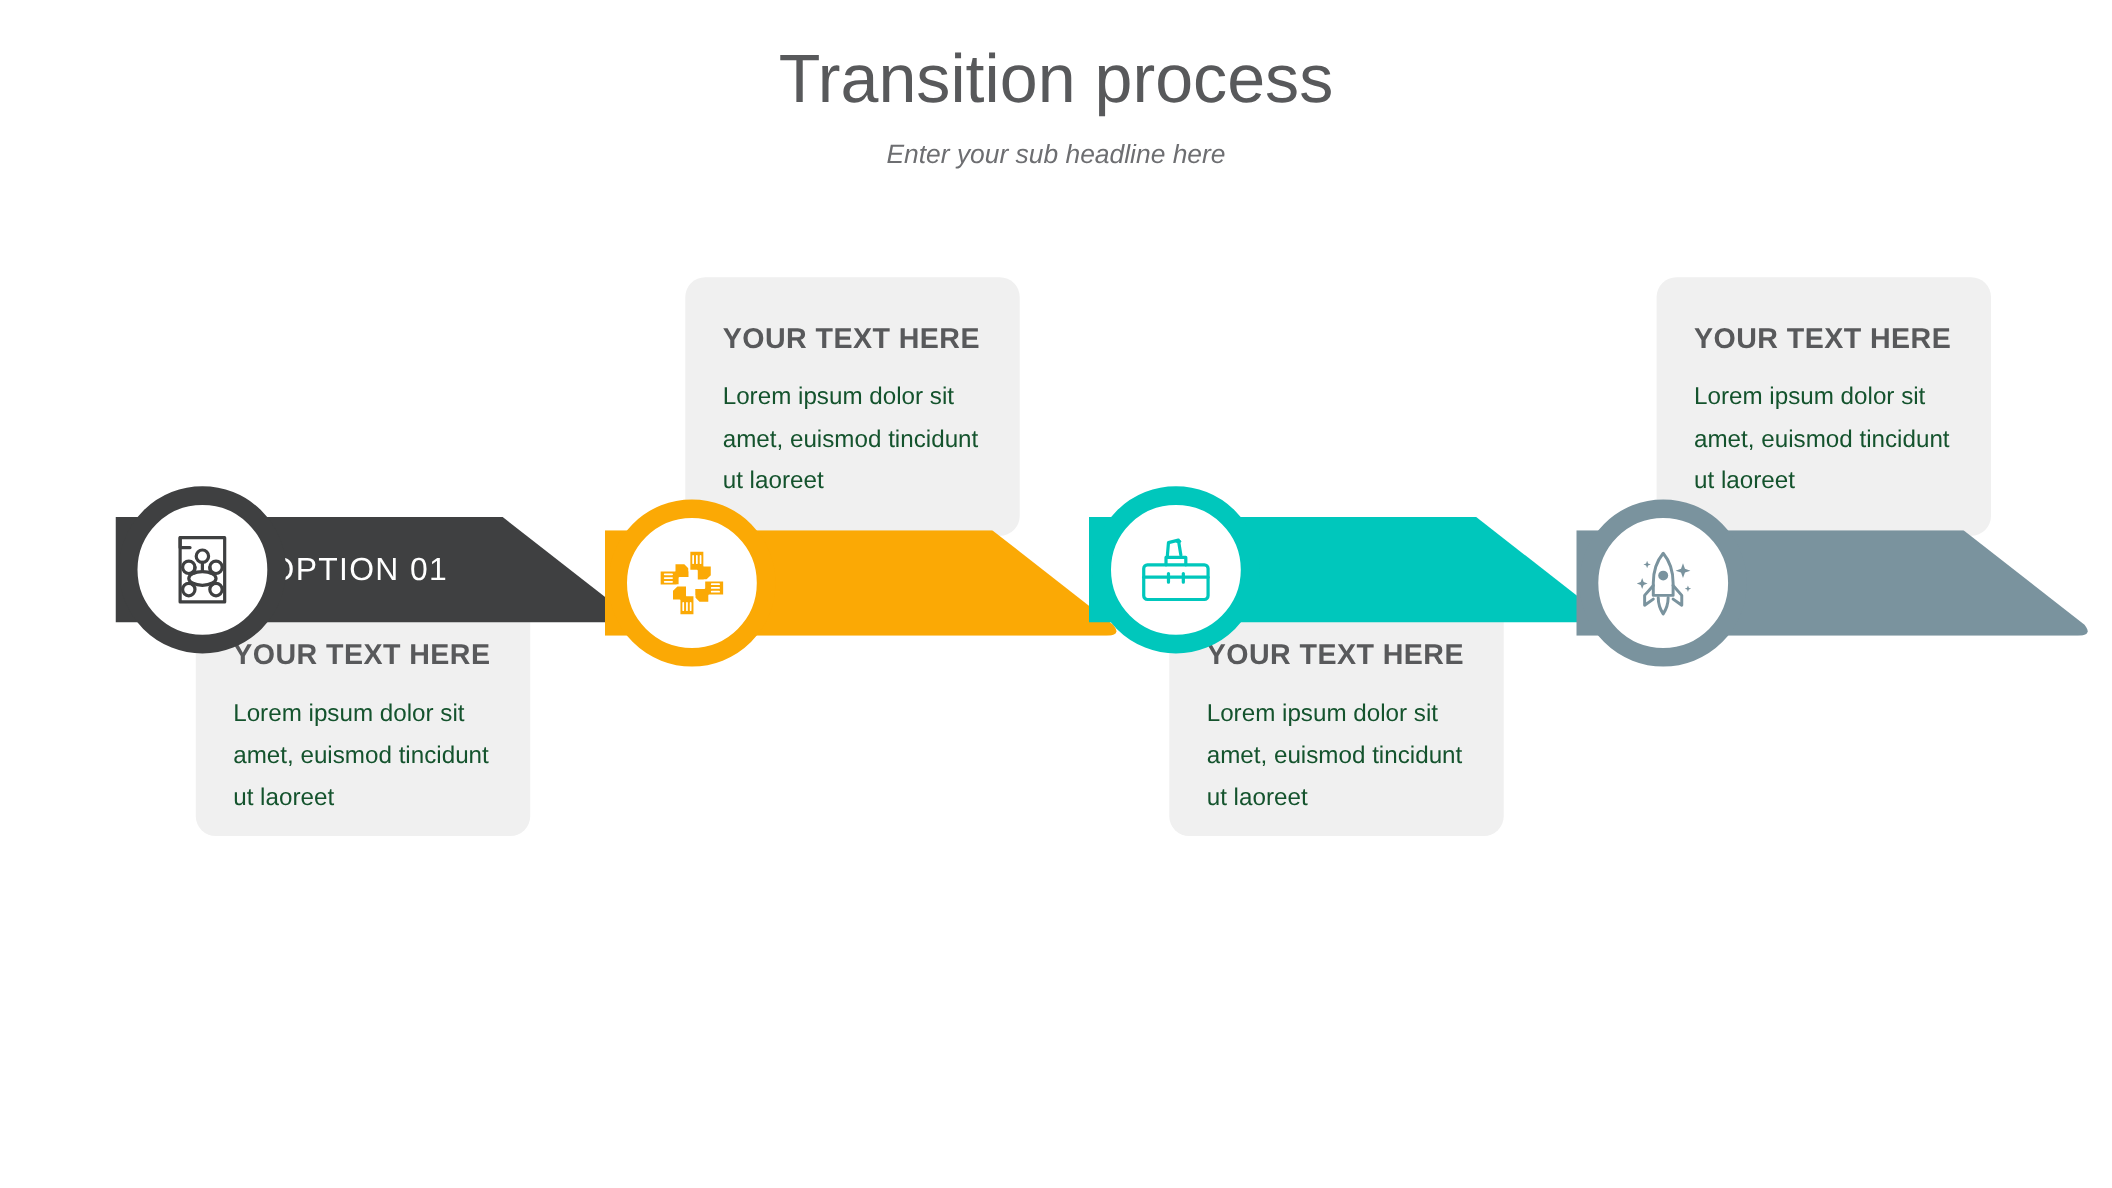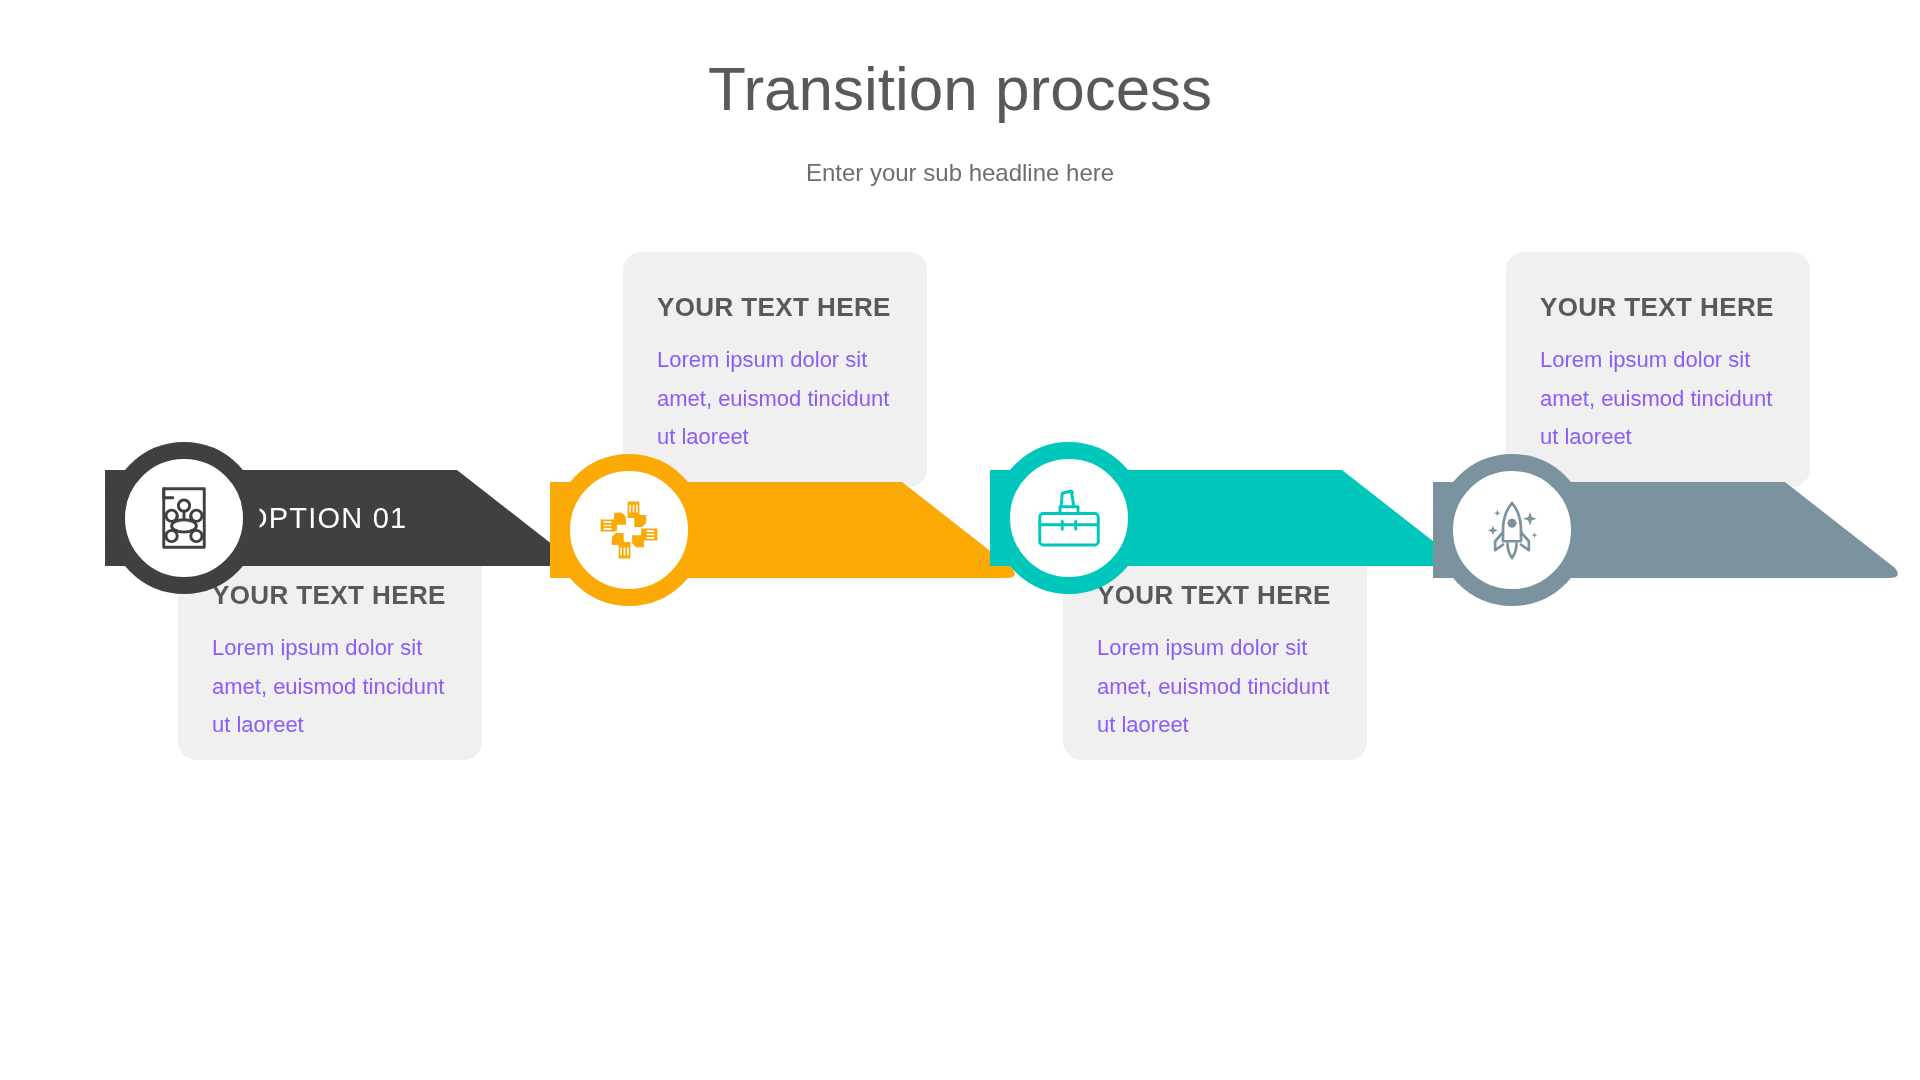--- a/index.html
+++ b/index.html
@@ -23,28 +23,29 @@
     width: 1920px;
     text-align: center;
     padding-top: 40px;
   }
   .page-title {
     font-size: 62px;
     font-weight: 400;
     color: #58595b;
     letter-spacing: 0px;
     line-height: 1.05;
-    margin: 16px;
+    margin: 0;
   }
   .page-subtitle {
     font-size: 24px;
     font-weight: 400;
     color: #6d6e71;
     margin: 0;
     padding-top: 22px;
+    font-style: italic;
   }
 
   
   .diagram {
     position: absolute;
     top: 0;
     left: 0;
     width: 1920px;
     height: 1080px;
   }
@@ -78,21 +79,21 @@
     font-size: 26px;
     font-weight: bold;
     color: #58595b;
     letter-spacing: 0.4px;
     margin: 0 0 18px 0;
     line-height: 1.2;
   }
   .card-body {
     font-size: 22px;
     font-weight: 400;
-    color: #8b5cf6;
+    color: #14532d;
     line-height: 1.75;
     margin: 0;
   }
 
   
   .banner {
     position: absolute;
     top: 220px;
     left: 75px;
     width: 470px;

